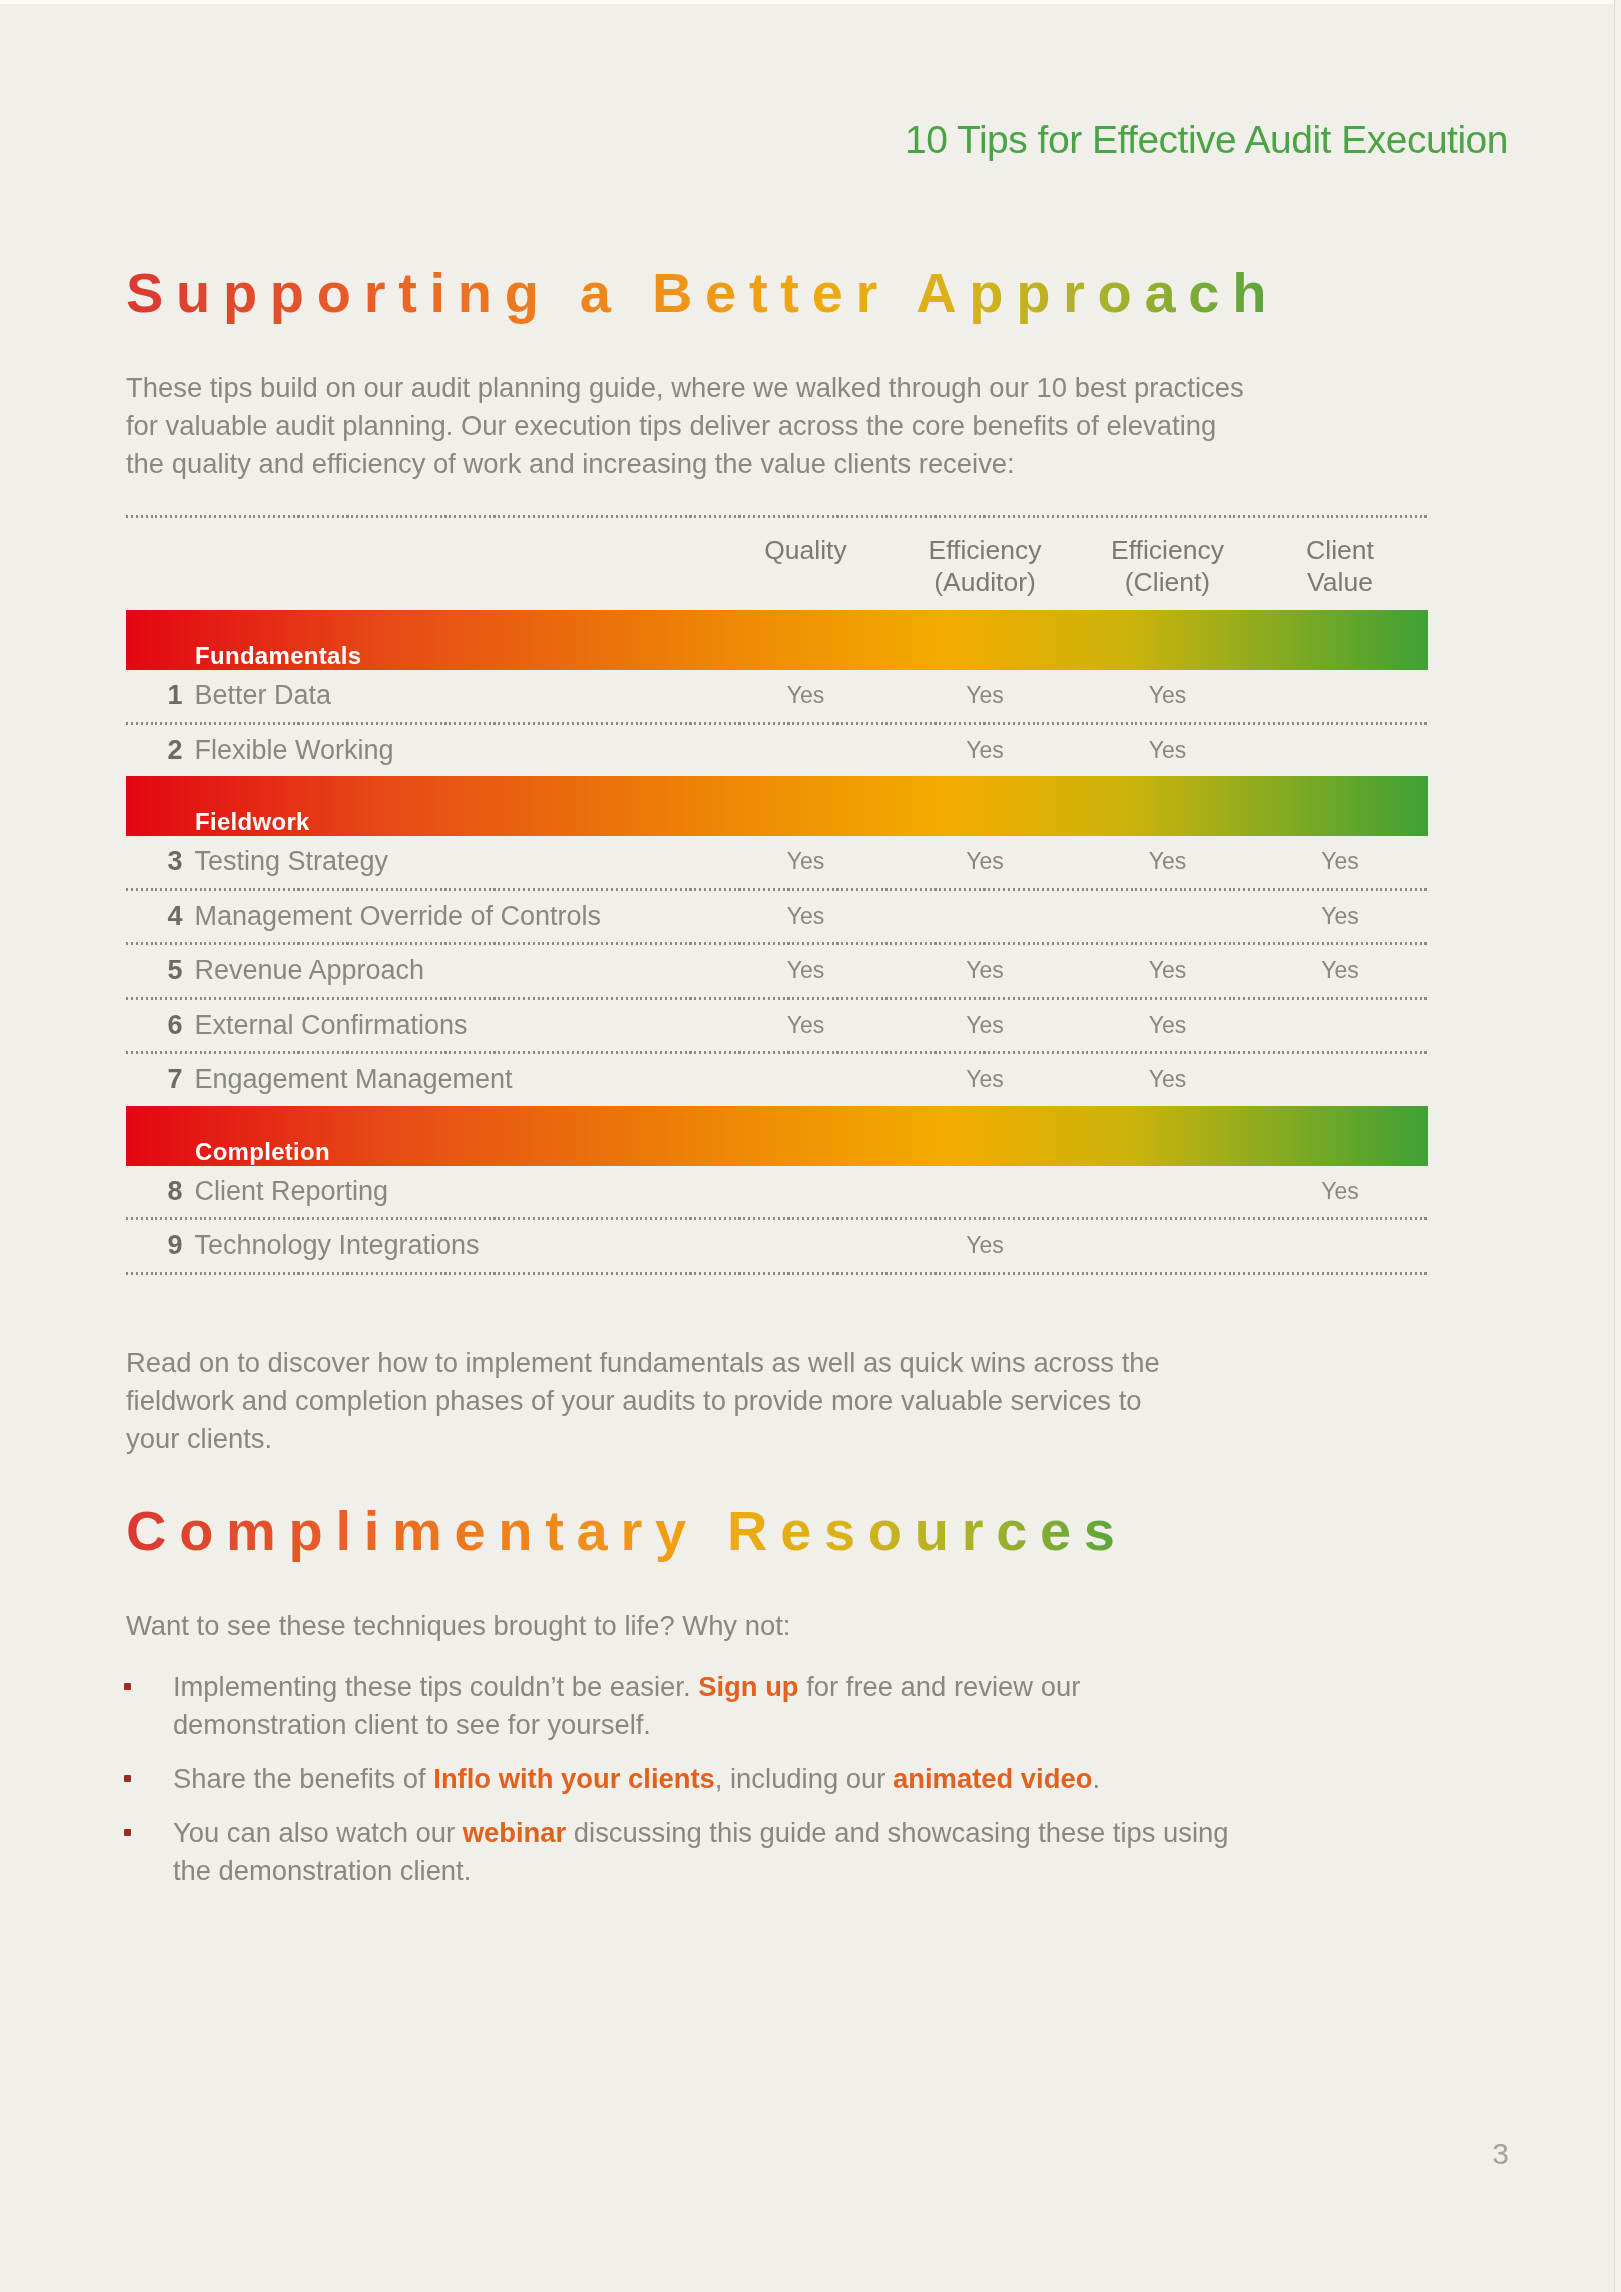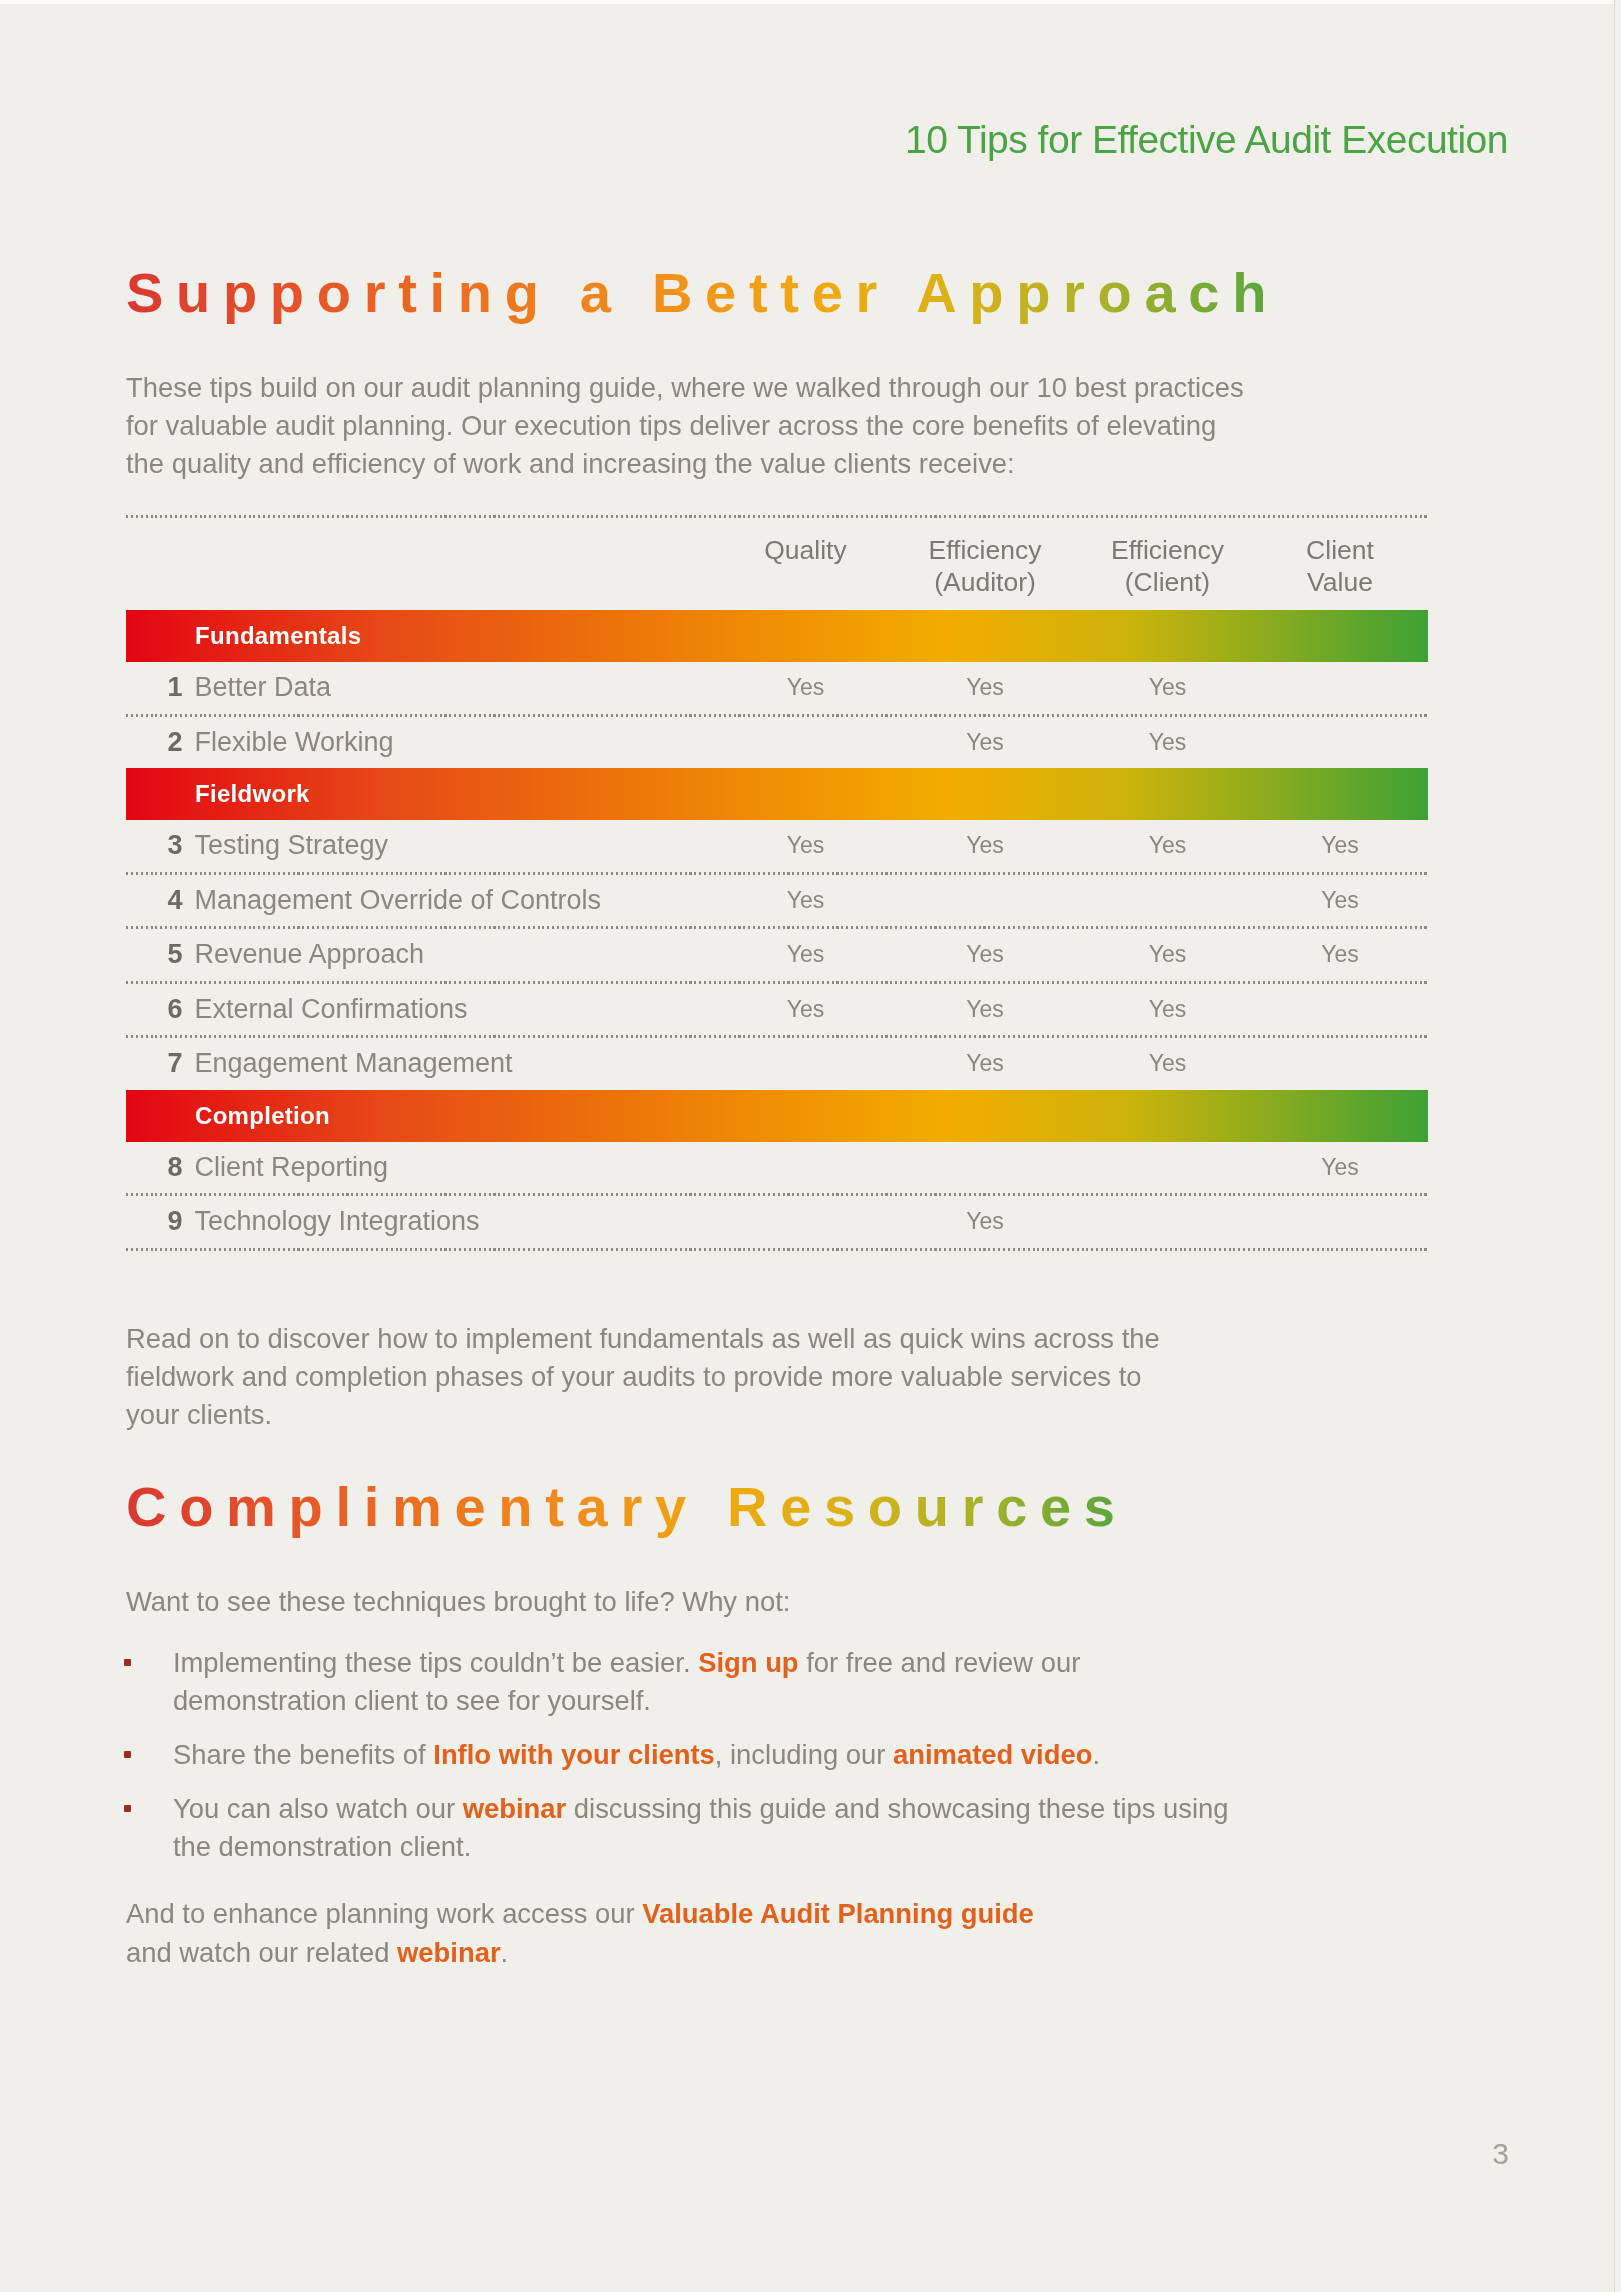--- a/index.html
+++ b/index.html
@@ -58,22 +58,22 @@
   .para.outro{margin-top:69px;}
   .para.want{margin-top:41px;white-space:normal;}
 
   
   .btable{width:1302px;margin-top:32px;}
   .tgrid{display:grid;grid-template-columns:598px 163px 196px 169px 176px;}
   .dotline{height:2.9px;background-image:repeating-linear-gradient(90deg,var(--dot) 0 2px,transparent 2px 4.9px);}
   .t-header{padding:15.7px 0 12.7px;}
   .t-col-head{text-align:center;font-size:26.5px;line-height:32px;color:var(--head-gray);}
   .t-bar{
-    height:52px;
-    display:flex;align-items:center;
+    height:60px;
+    display:flex;align-items:flex-end;
     background:linear-gradient(90deg,#e30613 0%,#e64a16 20%,#ee8505 45%,#f3ac00 63%,#ccb30b 77%,#84aa21 89%,#3ea135 100%);
   }
   .t-bar-label{color:#ffffff;font-weight:bold;font-size:24px;padding-left:69px;letter-spacing:0.3px;}
   .t-row{padding:7.8px 0 8.8px;align-items:start;}
   .t-row-label{padding-left:35px;display:flex;gap:11.8px;font-size:27px;line-height:35px;color:var(--text-gray);}
   .t-num{font-weight:bold;color:var(--num-gray);min-width:21.6px;text-align:right;line-height:35px;}
   .t-label-text{max-width:421px;}
   .t-val{text-align:center;font-size:23px;line-height:35px;color:var(--text-gray);}
 
   
@@ -254,18 +254,17 @@
       <div class="bullet">
         <div class="bullet-marker"></div>
         <div class="bullet-text"><span>Share the benefits of </span><span class="link">Inflo with your clients</span><span>, including our </span><span class="link">animated video</span><span>.</span></div>
       </div>
       <div class="bullet">
         <div class="bullet-marker"></div>
         <div class="bullet-text"><span>You can also watch our </span><span class="link">webinar</span><span> discussing this guide and showcasing these tips using</span><br><span>the demonstration client.</span></div>
       </div>
     </div>
 
-  <p class="footer-para"><span>And to enhance planning work access our </span><span class="link">Valuable Audit Planning guide</span><br><span>and watch our related </span><span class="link">webinar</span><span>.</span></p>
 
 </div>
 
 <div class="page-number">3</div>
 
 
 </body></html>

